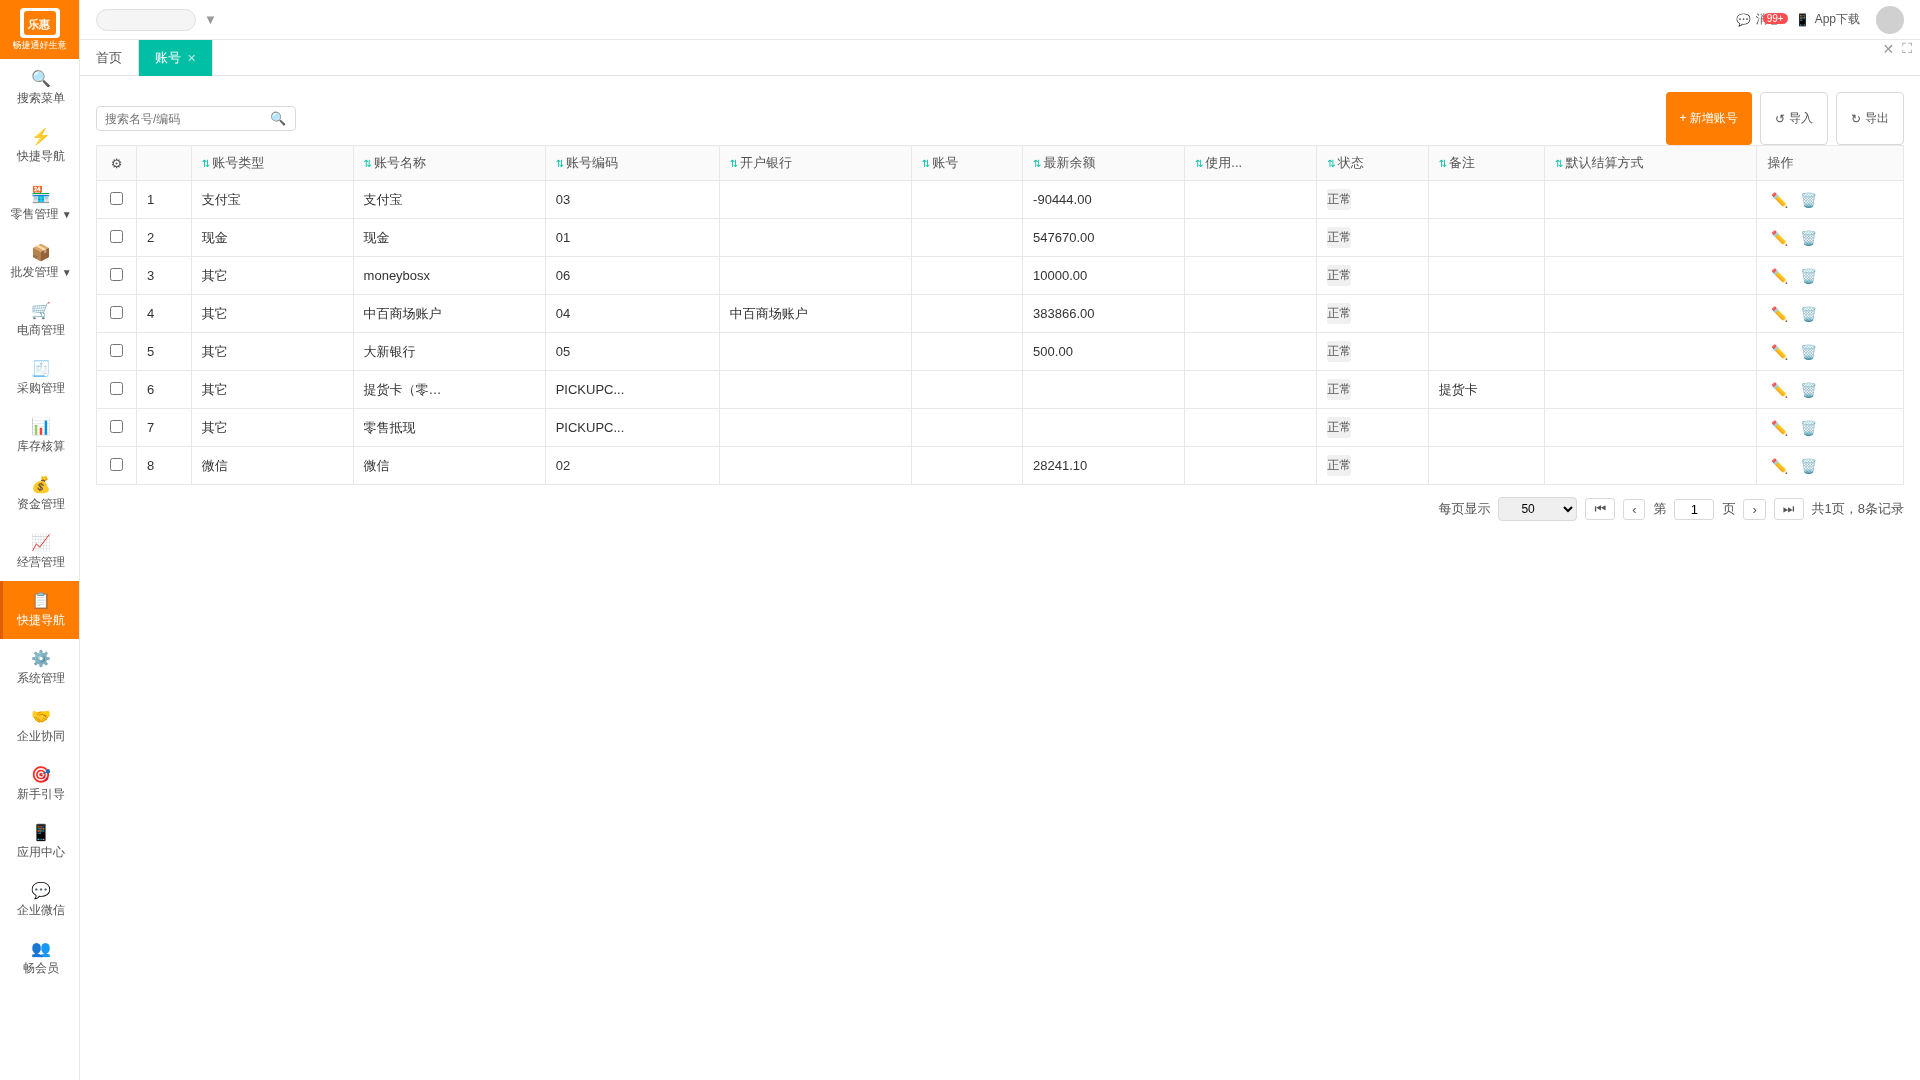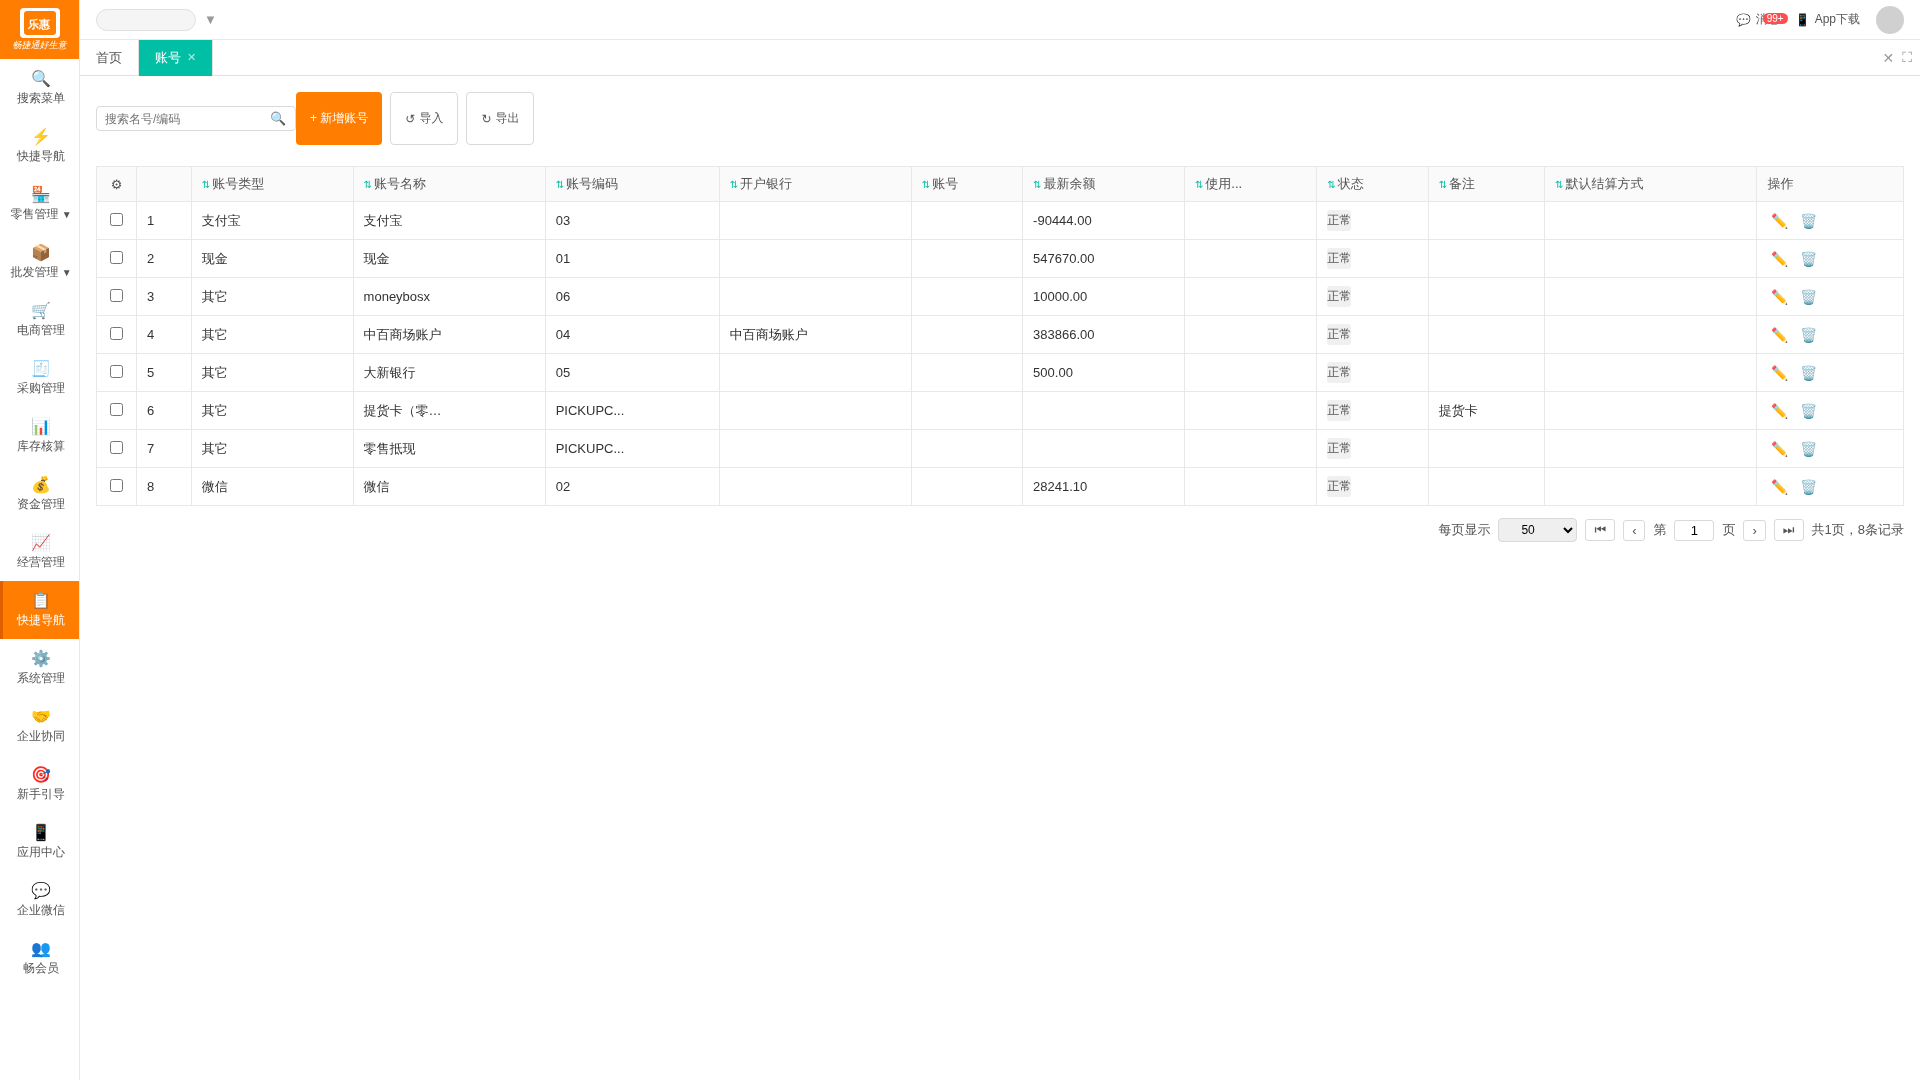--- a/index.html
+++ b/index.html
@@ -107,21 +107,21 @@
       border-radius: 50%;
       background: #d0d0d0;
     }
 
     
     .tabbar {
       height: 36px;
       background: #fff;
       border-bottom: 1px solid #e0e0e0;
       display: flex;
-      align-items: center;
+      align-items: flex-start;
       flex-shrink: 0;
     }
     .tab {
       height: 36px;
       padding: 0 16px;
       display: flex;
       align-items: center;
       gap: 6px;
       cursor: pointer;
       font-size: 13px;
@@ -152,22 +152,22 @@
       flex: 1;
       overflow: auto;
       background: #fff;
       padding: 16px;
     }
 
     
     .toolbar {
       display: flex;
       align-items: center;
-      justify-content: flex-start;
-      margin-bottom: 21px;
+      justify-content: space-between;
+      margin-bottom: 0;
     }
     .search-box {
       display: flex;
       align-items: center;
       border: 1px solid #d9d9d9;
       border-radius: 4px;
       padding: 4px 8px;
       width: 200px;
     }
     .search-box input {
@@ -280,21 +280,21 @@
 <body>
 
 <div class="sidebar">
   <div class="sidebar-logo">
     <div class="logo-icon">
       <svg viewBox="0 0 32 24" fill="none">
         <rect width="32" height="24" rx="3" fill="#ff7d00"></rect>
         <text x="4" y="17" fill="white" font-size="11" font-weight="bold">乐惠</text>
       </svg>
     </div>
-    <span style="font-size:9px;text-align:center;line-height:1.2;font-style:italic;">畅捷通好生意</span>
+    <span style="font-size:9px;text-align:center;line-height:1.2;">畅捷通好生意</span>
   </div>
 
   <div class="sidebar-item">
     <span class="icon">🔍</span>
     <span>搜索菜单</span>
   </div>
   <div class="sidebar-item">
     <span class="icon">⚡</span>
     <span>快捷导航</span>
   </div>

